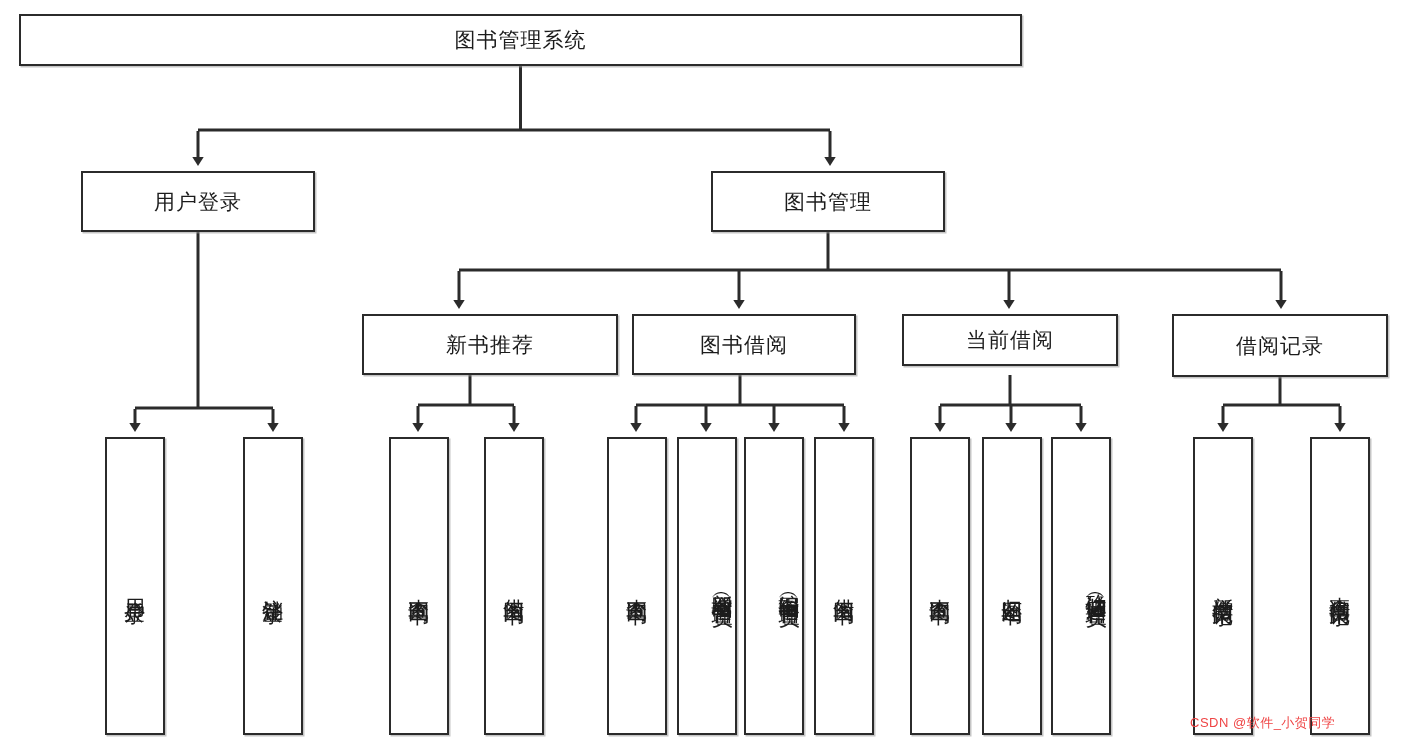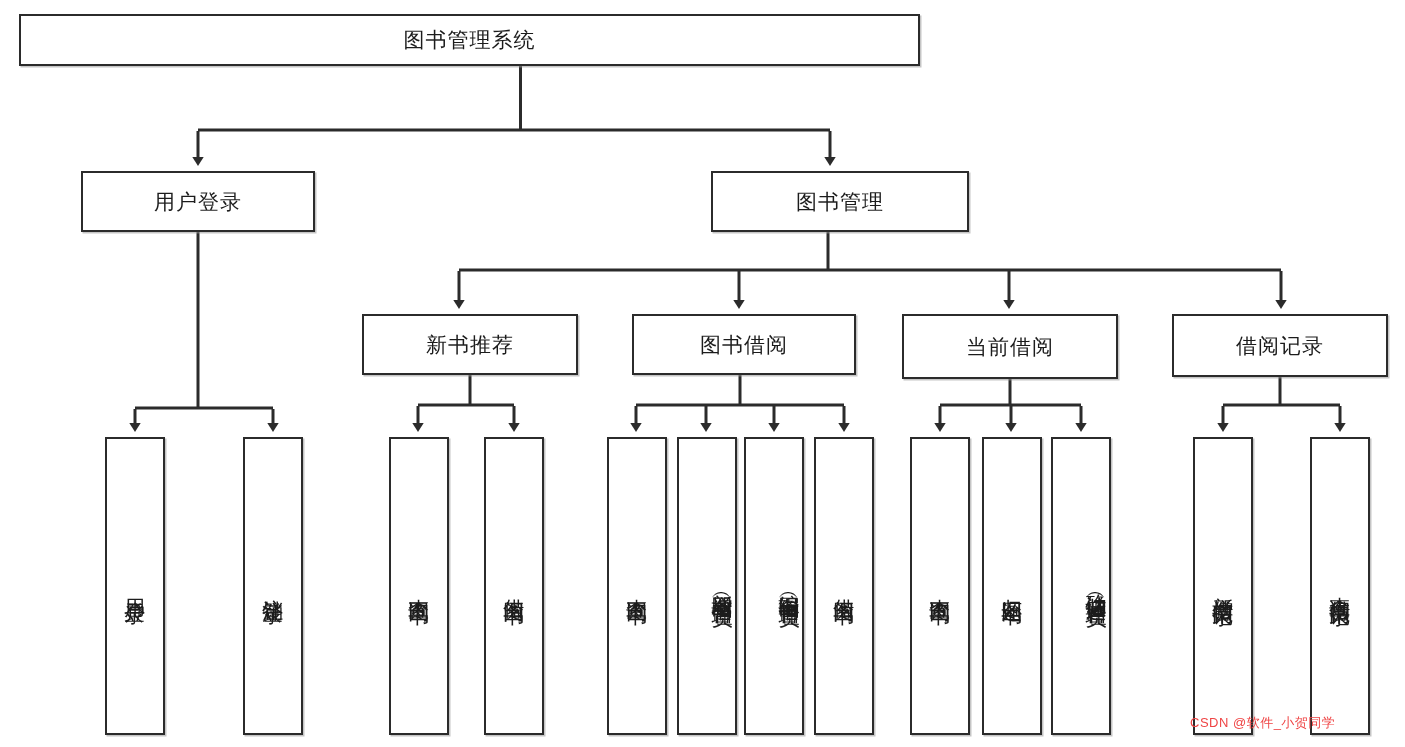--- a/index.html
+++ b/index.html
@@ -111,38 +111,38 @@
       <path d="M1011,406 L1011,424" marker-end="url(#arrow)"></path>
       <path d="M1081,406 L1081,424" marker-end="url(#arrow)"></path>
 
       <path d="M1280,375 L1280,405"></path>
       <path d="M1223,405 L1340,405"></path>
       <path d="M1223,406 L1223,424" marker-end="url(#arrow)"></path>
       <path d="M1340,406 L1340,424" marker-end="url(#arrow)"></path>
     </g>
   </svg>
 
-  <div class="node horiz" style="left:19px;top:14px;width:901px;height:52px;">
+  <div class="node horiz" style="left:19px;top:14px;width:1003px;height:52px;">
     <span>图书管理系统</span>
   </div>
 
   <div class="node horiz" style="left:81px;top:171px;width:234px;height:61px;">
     <span>用户登录</span>
   </div>
-  <div class="node horiz" style="left:711px;top:171px;width:258px;height:61px;">
+  <div class="node horiz" style="left:711px;top:171px;width:234px;height:61px;">
     <span>图书管理</span>
   </div>
 
-  <div class="node horiz" style="left:362px;top:314px;width:216px;height:61px;">
+  <div class="node horiz" style="left:362px;top:314px;width:256px;height:61px;">
     <span>新书推荐</span>
   </div>
   <div class="node horiz" style="left:632px;top:314px;width:224px;height:61px;">
     <span>图书借阅</span>
   </div>
-  <div class="node horiz" style="left:902px;top:314px;width:216px;height:65px;">
+  <div class="node horiz" style="left:902px;top:314px;width:216px;height:52px;">
     <span>当前借阅</span>
   </div>
   <div class="node horiz" style="left:1172px;top:314px;width:216px;height:63px;">
     <span>借阅记录</span>
   </div>
 
   <div class="node vert" style="left:105px;top:437px;width:60px;height:298px;">
     <span>用户登录</span>
   </div>
   <div class="node vert" style="left:243px;top:437px;width:60px;height:298px;">

